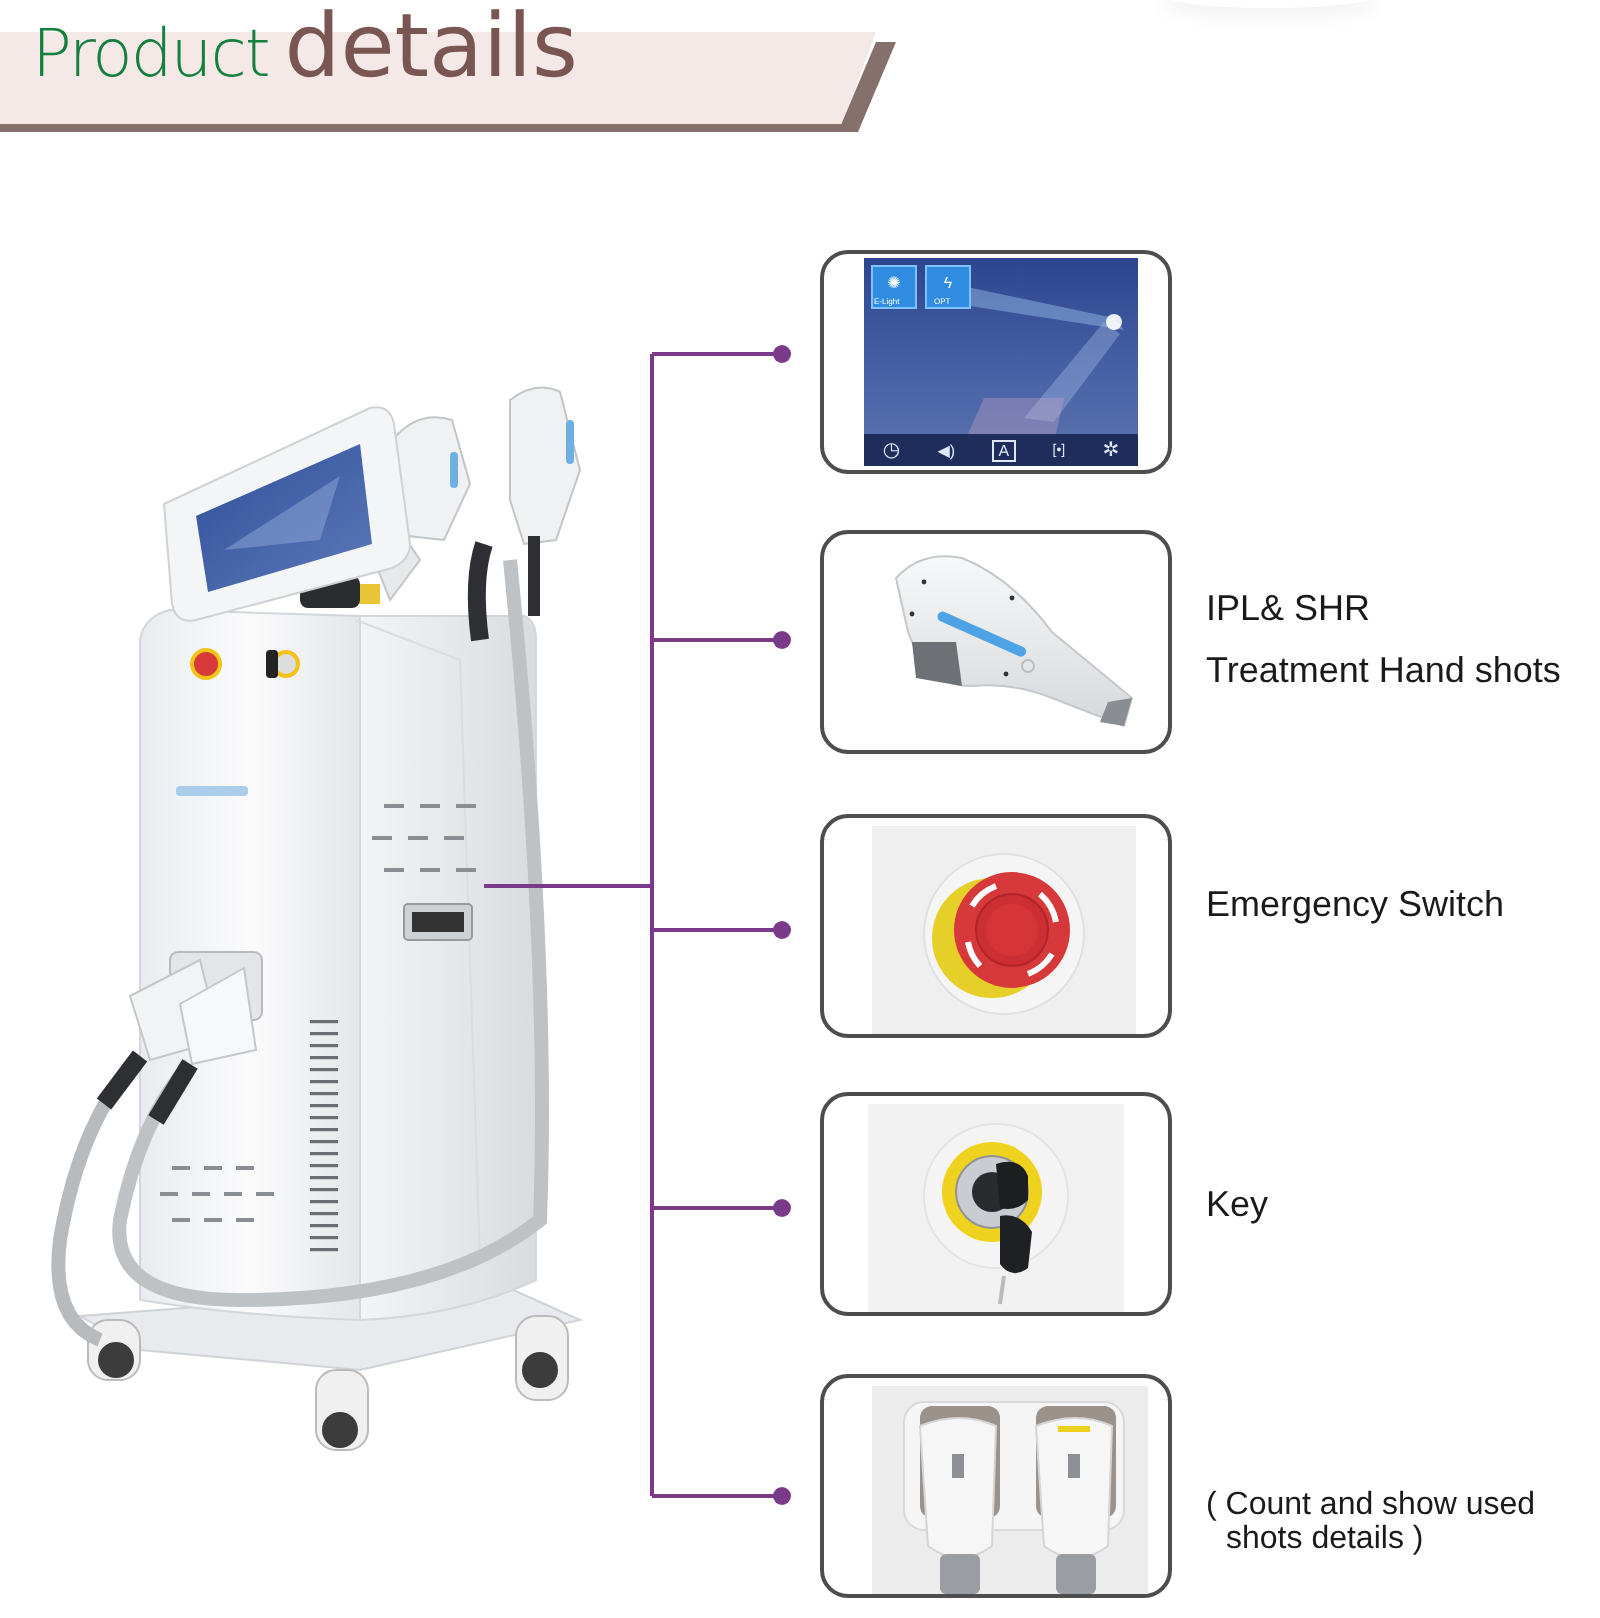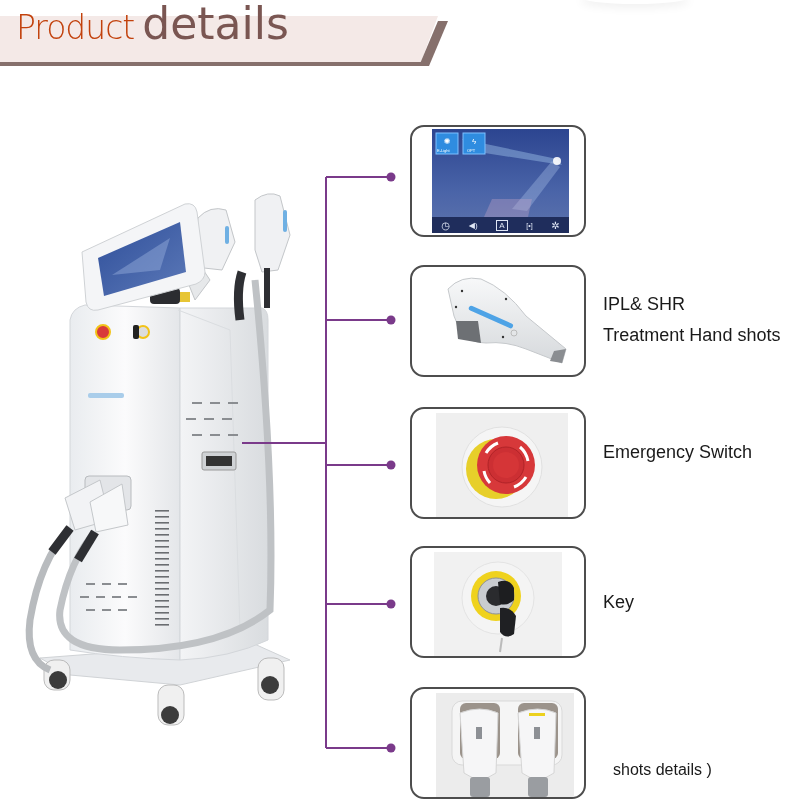--- a/index.html
+++ b/index.html
@@ -3,21 +3,21 @@
 <meta charset="utf-8">
 <style>
   * { margin: 0; padding: 0; box-sizing: border-box; }
   html, body { width: 800px; height: 809px; background: #ffffff; overflow: hidden; }
   body { position: relative; font-family: "Liberation Sans", sans-serif; }
 
   
   .banner { position: absolute; left: 0; top: 0; width: 460px; height: 70px; }
   .banner-bg { position: absolute; left: 0; top: 16px; width: 460px; height: 52px; }
   .banner-title { position: absolute; left: 16px; top: -2px; font-family: "DejaVu Sans", sans-serif; white-space: nowrap; }
-  .banner-title .light { font-size: 33px; color: #c2410c; font-weight: 300; letter-spacing: -1px; }
+  .banner-title .light { font-size: 33px; color: #15803d; font-weight: 300; letter-spacing: -1px; }
   .banner-title .bold { font-size: 44px; color: #7a5652; margin-left: 8px; letter-spacing: 0px; }
 
   .top-shadow { position: absolute; left: 580px; top: -10px; width: 110px; height: 14px; border-radius: 50%;
     box-shadow: 0 4px 10px rgba(0,0,0,0.06); }
 
   
   .machine { position: absolute; left: 0; top: 180px; width: 330px; height: 560px; }
 
   
   .lines { position: absolute; left: 0; top: 0; width: 800px; height: 809px; pointer-events: none; }
@@ -279,14 +279,15 @@
       <rect x="82" y="10" width="40" height="56" rx="6" fill="#9b938b"></rect>
       <path d="M24,20 Q44,12 62,20 L60,80 Q44,92 28,80 Z" fill="#f6f6f7" stroke="#d5d5d5"></path>
       <path d="M82,20 Q102,12 120,20 L118,80 Q102,92 86,80 Z" fill="#f6f6f7" stroke="#d5d5d5"></path>
       <rect x="93" y="20" width="16" height="3" fill="#ecd11e"></rect>
       <rect x="40" y="34" width="6" height="12" fill="#8d9095"></rect>
       <rect x="98" y="34" width="6" height="12" fill="#8d9095"></rect>
       <rect x="34" y="84" width="20" height="20" rx="3" fill="#9a9da1"></rect>
       <rect x="92" y="84" width="20" height="20" rx="3" fill="#9a9da1"></rect>
     </svg>
   </div>
+  <div class="sub" style="top:57px;">( Count and show used</div>
   <div class="sub" style="top:74px; left:203px;">shots details )</div>
 </div>
 
 </body></html>

